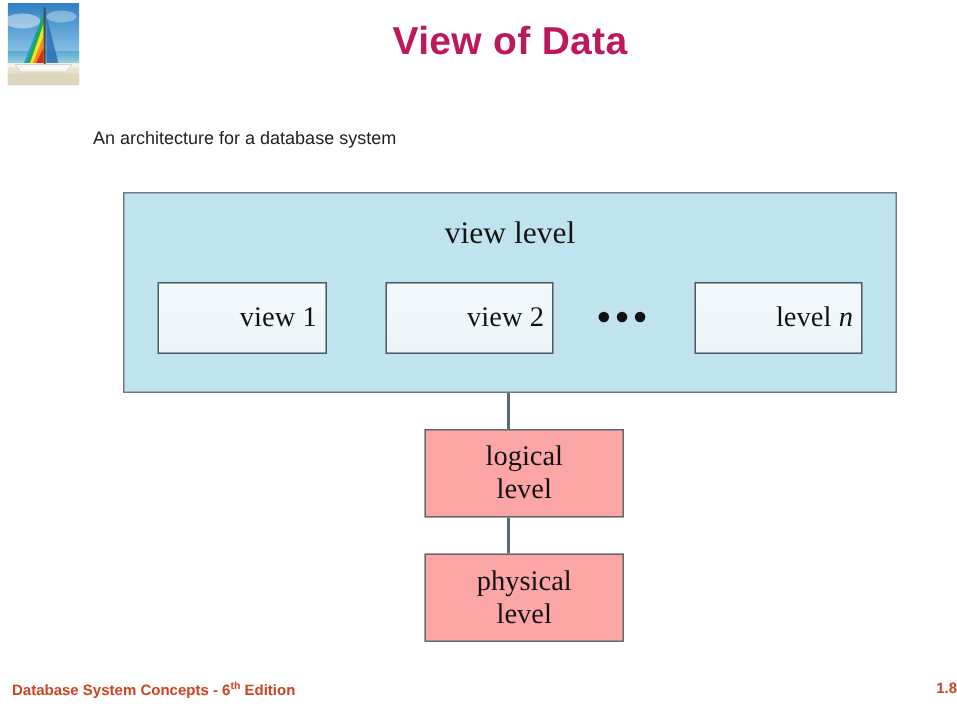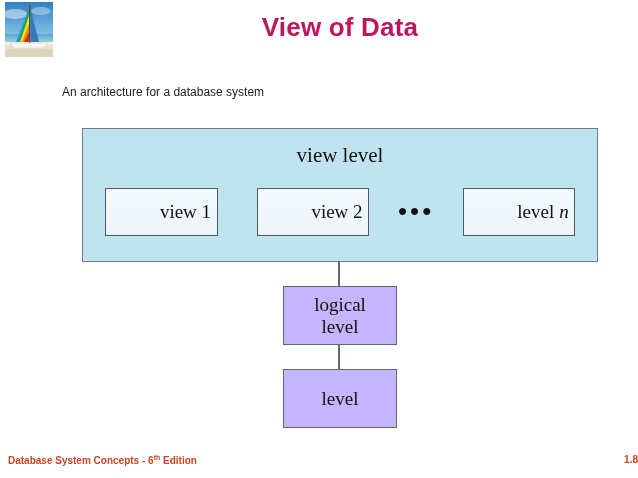--- a/index.html
+++ b/index.html
@@ -112,22 +112,22 @@
     font-size: 26px;
     font-weight: bold;
     color: #111111;
     letter-spacing: 3px;
     line-height: 24px;
   }
 
   .level-box {
     position: absolute;
     left: 283px;
-    width: 114px;
-    background: #c4b5fd;
+    width: 133px;
+    background: #fca5a5;
     border: 1.6px solid #5a6a70;
     box-sizing: border-box;
     display: flex;
     flex-direction: column;
     align-items: center;
     justify-content: center;
     font-family: "Liberation Serif", serif;
     font-size: 19px;
     color: #111111;
     line-height: 1.12;
@@ -223,20 +223,21 @@
   <div class="connector c1"></div>
 
   <div class="level-box logical">
     <span>logical</span>
     <span>level</span>
   </div>
 
   <div class="connector c2"></div>
 
   <div class="level-box physical">
+    <span>physical</span>
     <span>level</span>
   </div>
 
 </div>
 
 <div class="footer">
   <div class="footer-left"><span>Database System Concepts - 6</span><span class="sup">th</span><span> Edition</span></div>
   <div class="footer-center">1.8</div>
 </div>
 

